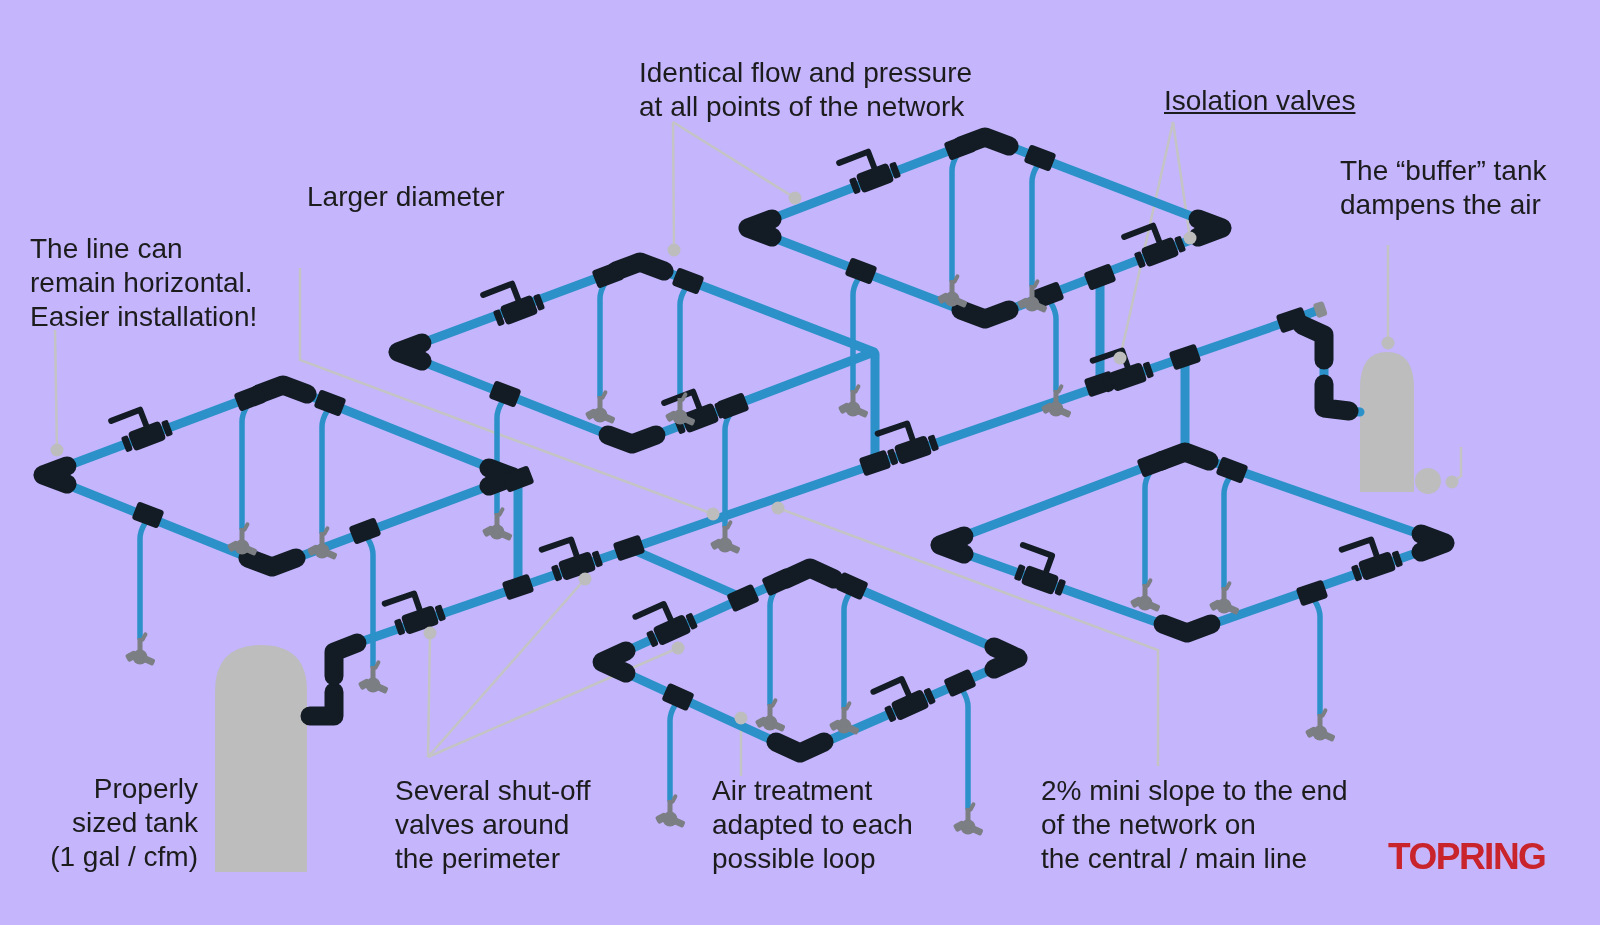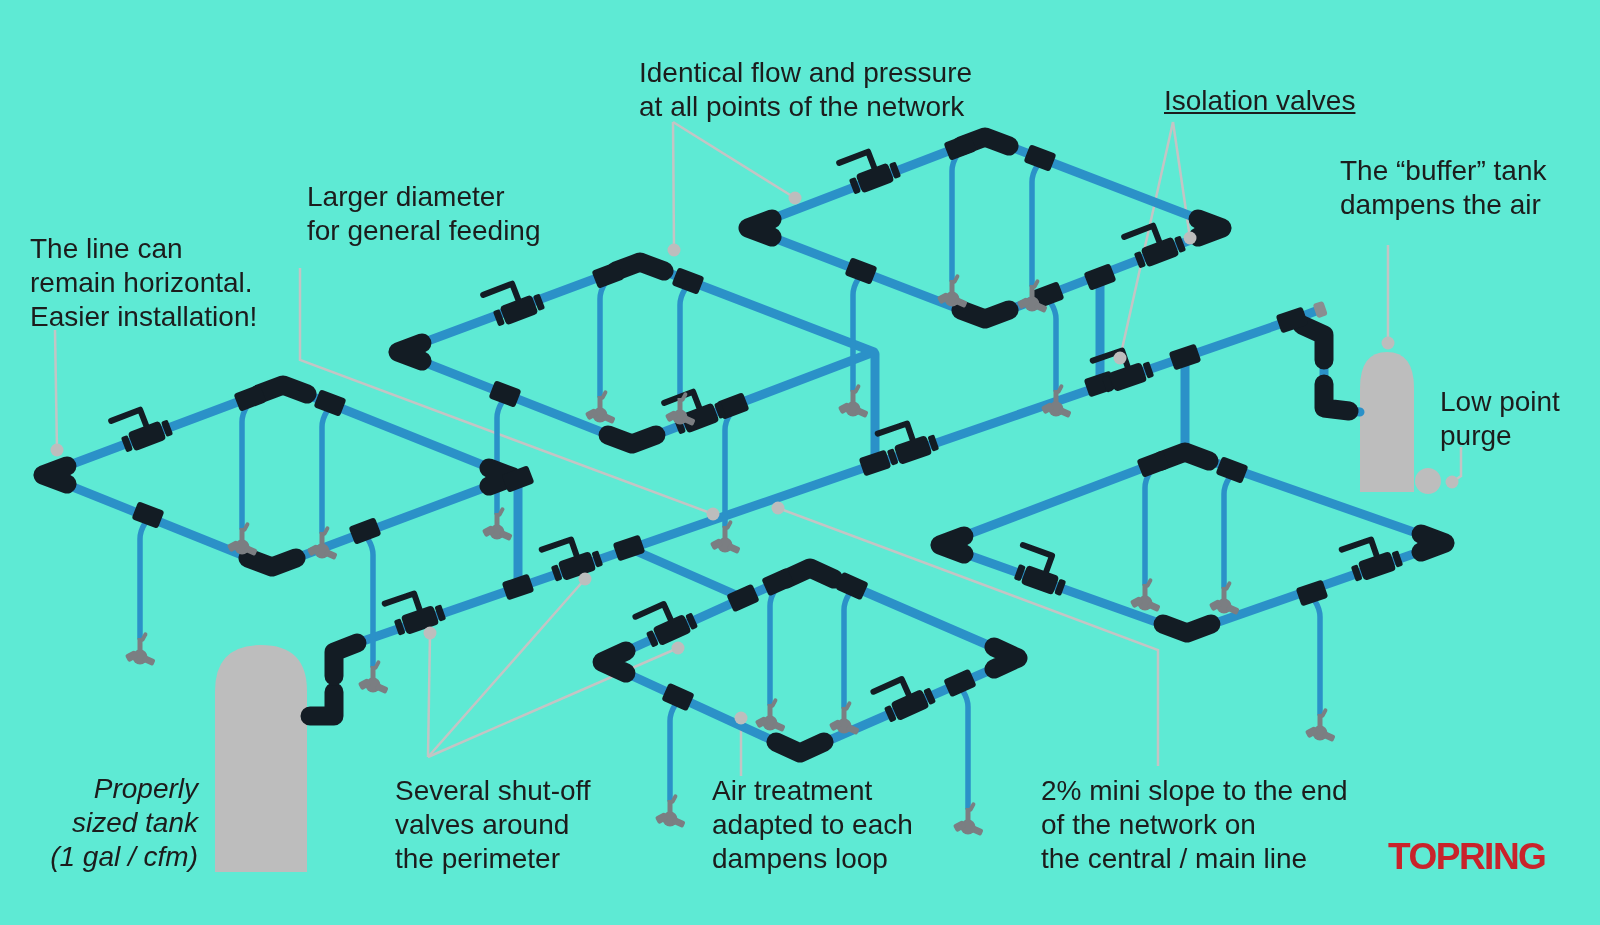--- a/index.html
+++ b/index.html
@@ -1,17 +1,17 @@
 <!DOCTYPE html>
 <html><head>
 <meta charset="utf-8">
 <style>
   html,body{margin:0;padding:0;background:#ffffff;}
   #canvas{
-    position:relative;width:1600px;height:925px;background:#5eead4;overflow:hidden;
+    position:relative;width:1600px;height:925px;background:#c4b5fd;overflow:hidden;
     font-family:"Liberation Sans", sans-serif;
   }
   #net{position:absolute;left:0;top:0;}
   .lbl{
     position:absolute;color:#1c1c1c;font-size:28px;line-height:34px;
     font-family:"Liberation Sans", sans-serif;white-space:nowrap;
   }
   .lbl.right{text-align:right;}
   #logo{
     position:absolute;left:1388px;top:836px;color:#C9232B;
@@ -307,52 +307,47 @@
 
 <div class="lbl" style="left:1164px;top:84px;text-decoration:underline;">
   <div>Isolation valves</div>
 </div>
 
 <div class="lbl" style="left:1340px;top:154px;">
   <div>The “buffer” tank</div>
   <div>dampens the air</div>
 </div>
 
-<div class="lbl" style="left:1440px;top:385px;">
-  <div>Low point</div>
-  <div>purge</div>
-</div>
 
 <div class="lbl" style="left:30px;top:232px;">
   <div>The line can</div>
   <div>remain horizontal.</div>
   <div>Easier installation!</div>
 </div>
 
 <div class="lbl" style="left:307px;top:180px;">
   <div>Larger diameter</div>
-  <div>for general feeding</div>
-</div>
-
-<div class="lbl right" style="left:28px;top:772px;width:170px;font-style:italic;">
+</div>
+
+<div class="lbl right" style="left:28px;top:772px;width:170px;">
   <div>Properly</div>
   <div>sized tank</div>
   <div>(1 gal / cfm)</div>
 </div>
 
 <div class="lbl" style="left:395px;top:774px;">
   <div>Several shut-off</div>
   <div>valves around</div>
   <div>the perimeter</div>
 </div>
 
 <div class="lbl" style="left:712px;top:774px;">
   <div>Air treatment</div>
   <div>adapted to each</div>
-  <div>dampens loop</div>
+  <div>possible loop</div>
 </div>
 
 <div class="lbl" style="left:1041px;top:774px;">
   <div>2% mini slope to the end</div>
   <div>of the network on</div>
   <div>the central / main line</div>
 </div>
 
 <div id="logo">TOPRING</div>
 

